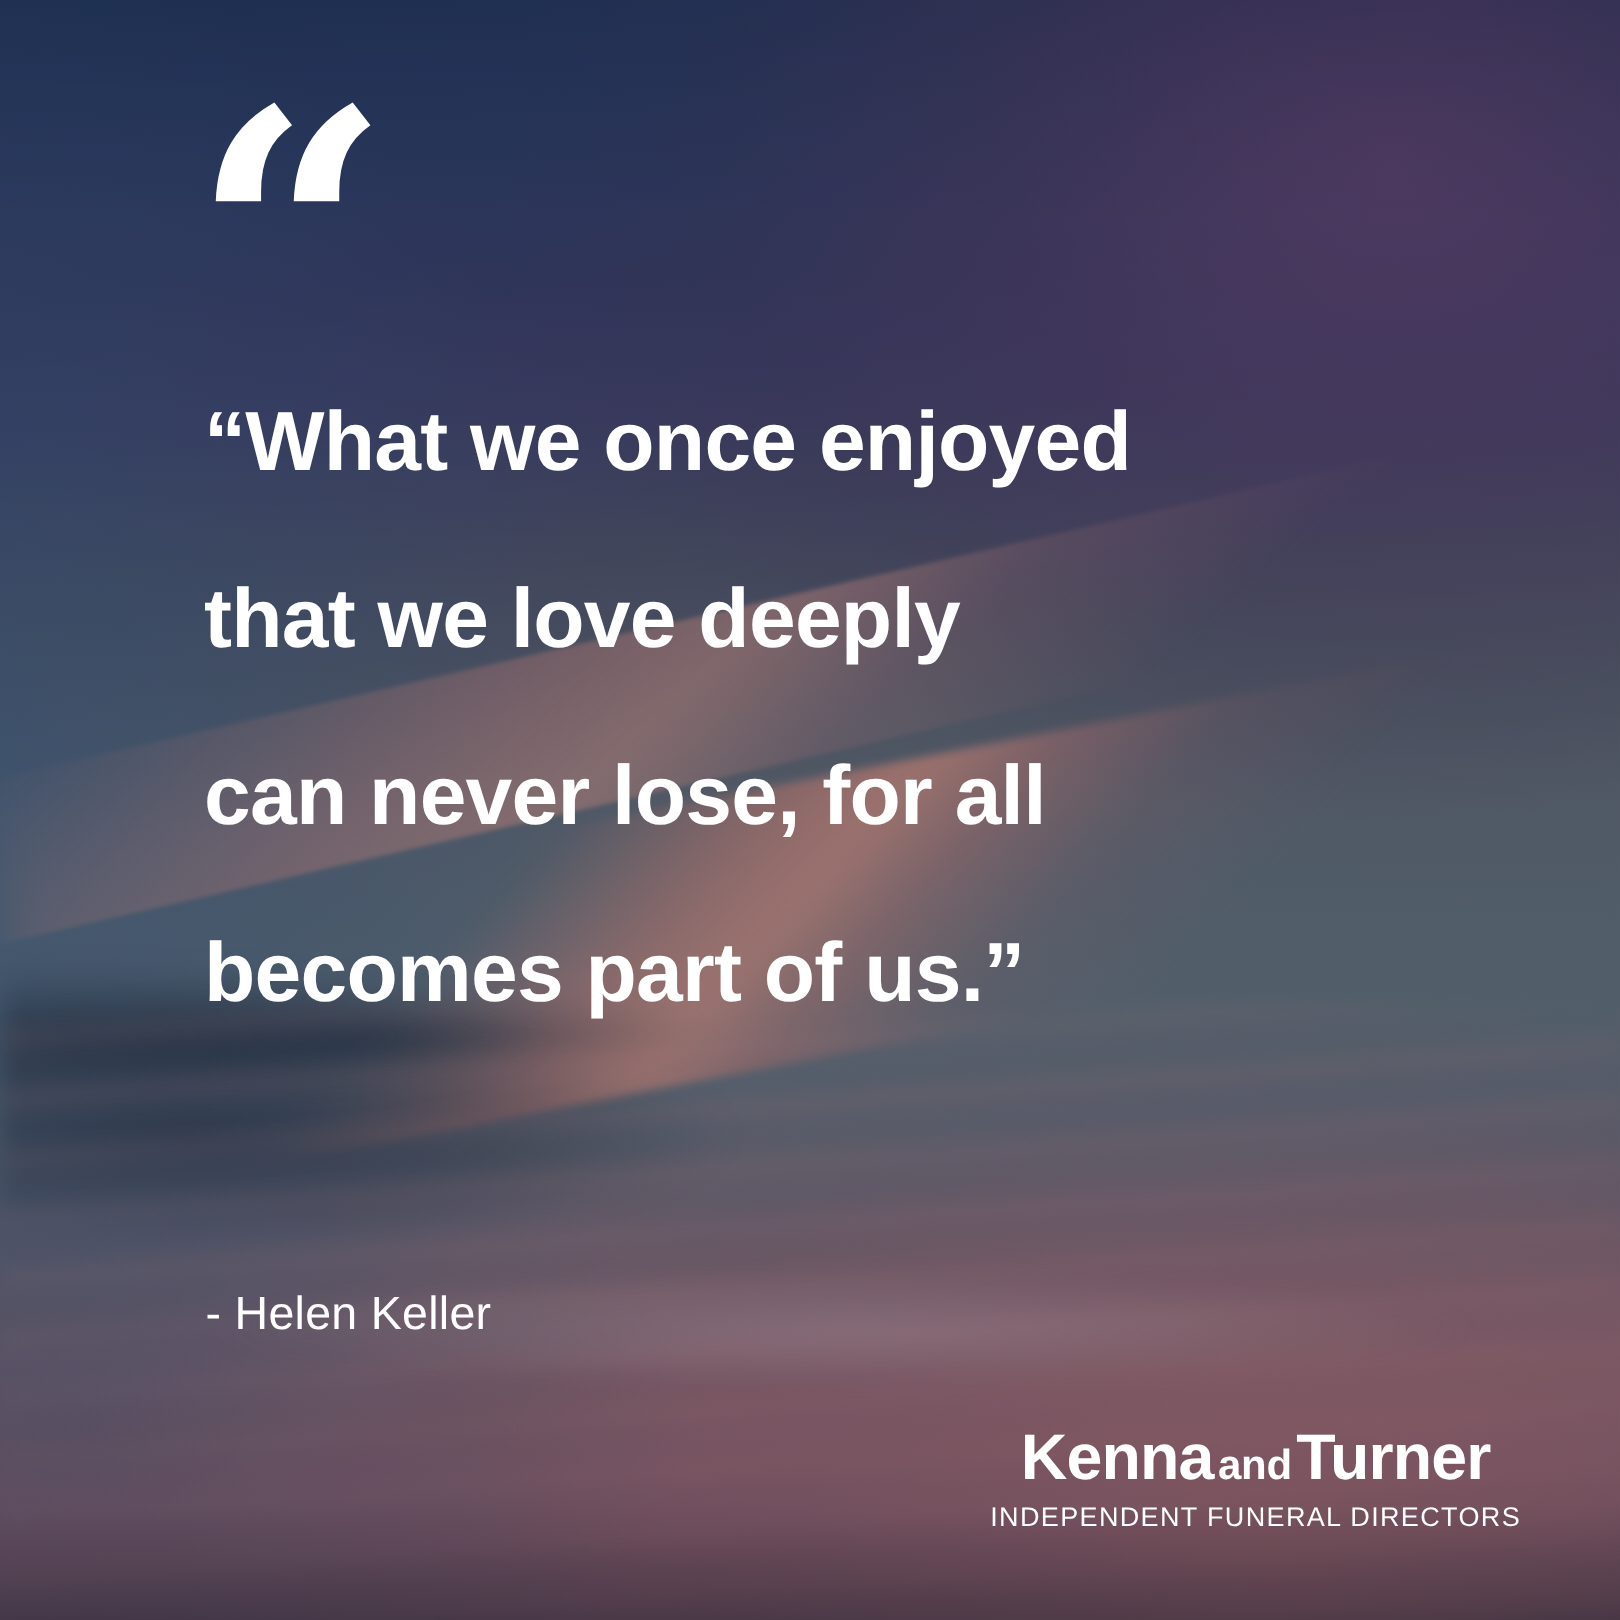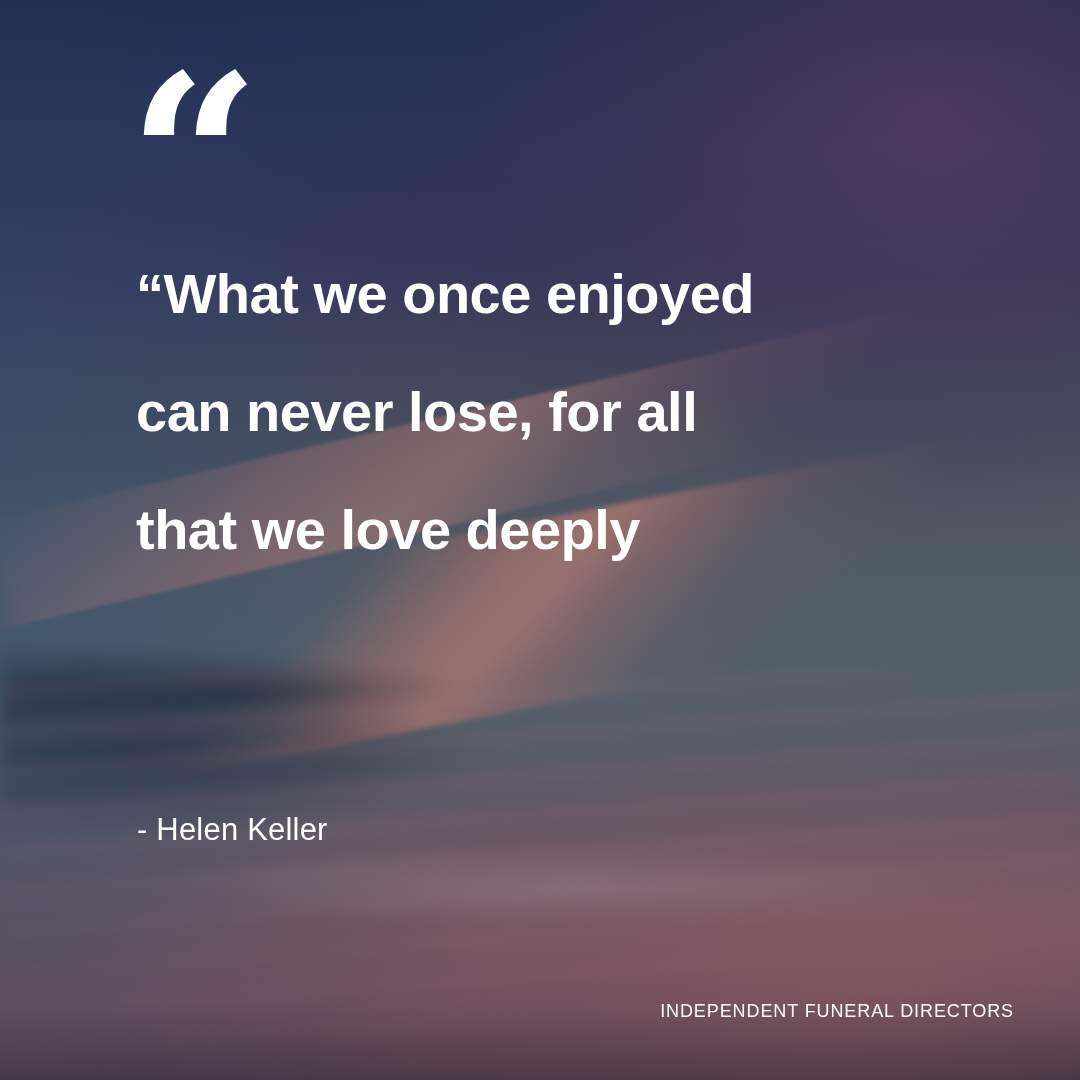--- a/index.html
+++ b/index.html
@@ -201,21 +201,21 @@
     font-weight: 700;
     font-size: 56px;
     line-height: 118px;
     letter-spacing: -0.5px;
     white-space: nowrap;
   }
 
   .attribution {
     position: absolute;
     left: 137px;
-    top: 812px;
+    top: 858px;
     color: #ffffff;
     font-family: "Liberation Sans", sans-serif;
     font-weight: 400;
     font-size: 31px;
     letter-spacing: 0.2px;
     white-space: nowrap;
   }
 
   
   .logo {
@@ -267,24 +267,26 @@
   <div class="bg-layer bg-wisp"></div>
   <div class="bg-layer bg-tint"></div>
   <div class="bg-layer bg-vignette"></div>
 
   <div class="content">
 
     <div class="quote-mark">“</div>
 
     <div class="quote-block">
       <div class="quote-line">“What we once enjoyed</div>
+      <div class="quote-line">that we love deeply</div>
       <div class="quote-line">can never lose, for all</div>
-      <div class="quote-line">that we love deeply</div>
+      <div class="quote-line">becomes part of us.”</div>
     </div>
 
     <div class="attribution">- Helen Keller</div>
 
     <div class="logo">
+      <div class="logo-name"><span>Kenna</span><span class="logo-and">and</span><span>Turner</span></div>
       <div class="logo-sub">INDEPENDENT FUNERAL DIRECTORS</div>
     </div>
 
   </div>
 </div>
 
 </body></html>

